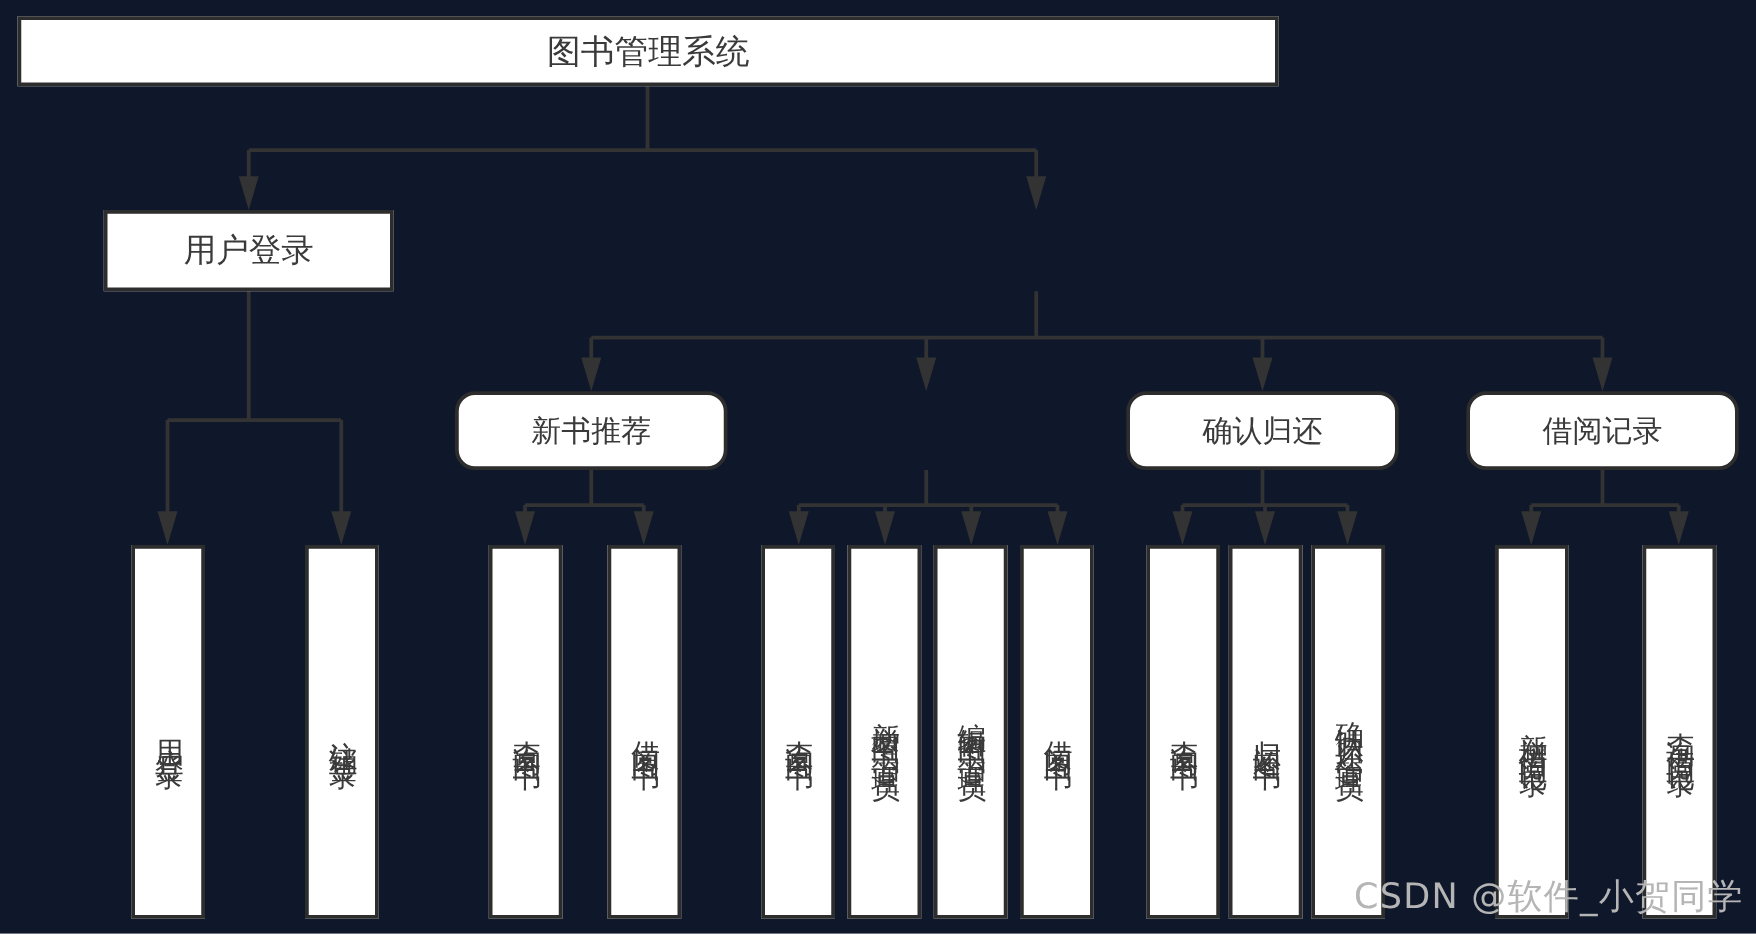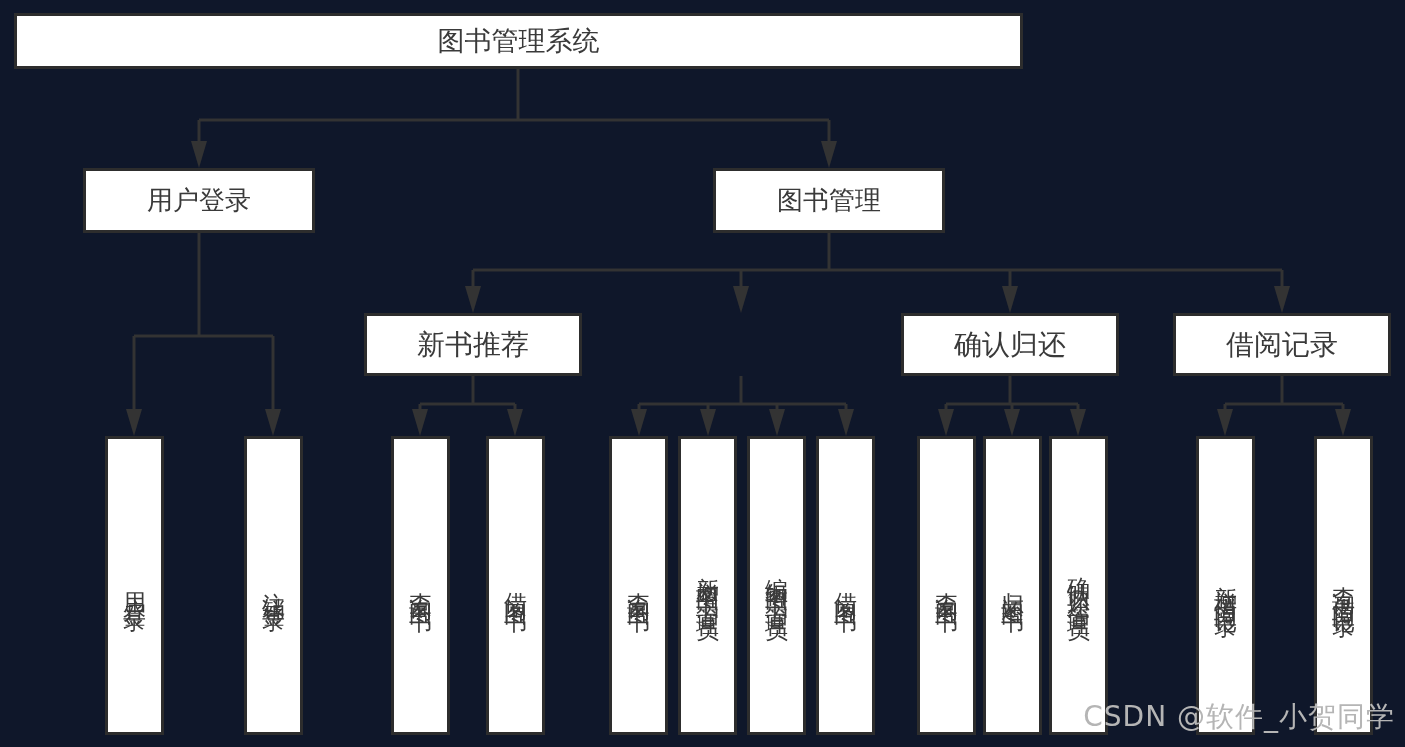--- a/index.html
+++ b/index.html
@@ -26,21 +26,21 @@
     border: 3px solid #2d2d2d;
     display: flex;
     align-items: center;
     justify-content: center;
     text-align: center;
     color: #3a3a3a;
     z-index: 2;
   }
   .node-root   { font-size: 27px; }
   .node-l2     { font-size: 26px; }
-  .node-l3     { font-size: 28px; }
+  .node-l3     { font-size: 24px; border-radius: 16px; }
   .leaf        { }
   .leaf .vtext {
     writing-mode: vertical-rl;
     text-orientation: mixed;
     font-size: 23px;
     letter-spacing: 6px;
     line-height: 1;
     white-space: nowrap;
     color: #3a3a3a;
   }
@@ -91,23 +91,20 @@
     <use href="#arrowhead" x="1343" y="436"></use>
   </svg>
 
   <div class="node node-root" style="left:14px; top:13px; width:1009px; height:56px;">
     <span>图书管理系统</span>
   </div>
 
   <div class="node node-l2" style="left:83px; top:168px; width:232px; height:65px;">
     <span>用户登录</span>
   </div>
-  <div class="node node-l2" style="left:713px; top:168px; width:232px; height:65px;">
-    <span>图书管理</span>
-  </div>
 
   <div class="node node-l3" style="left:364px; top:313px; width:218px; height:63px;">
     <span>新书推荐</span>
   </div>
   <div class="node node-l3" style="left:901px; top:313px; width:218px; height:63px;">
     <span>确认归还</span>
   </div>
   <div class="node node-l3" style="left:1173px; top:313px; width:218px; height:63px;">
     <span>借阅记录</span>
   </div>

